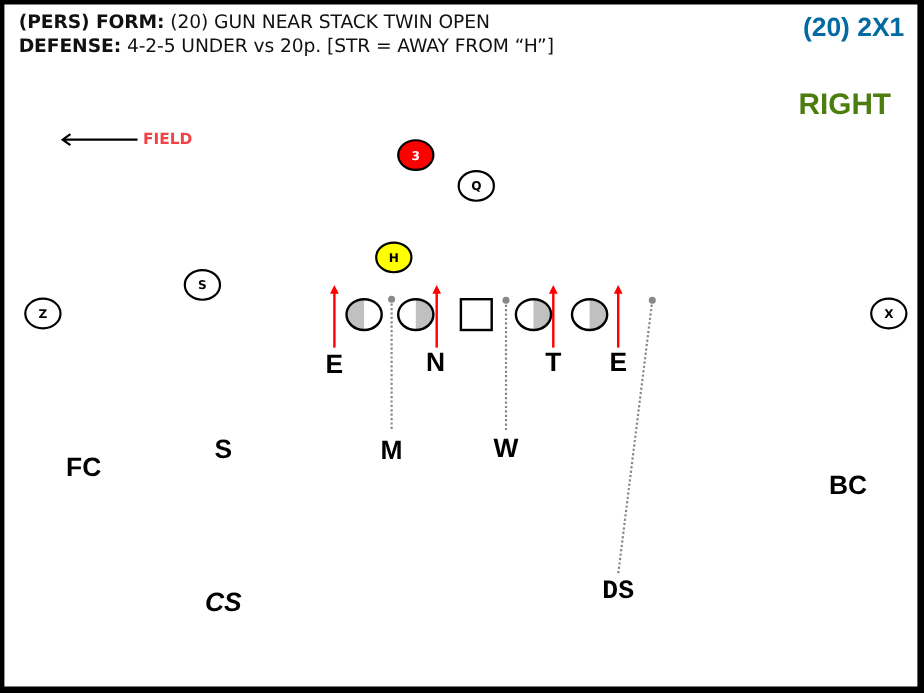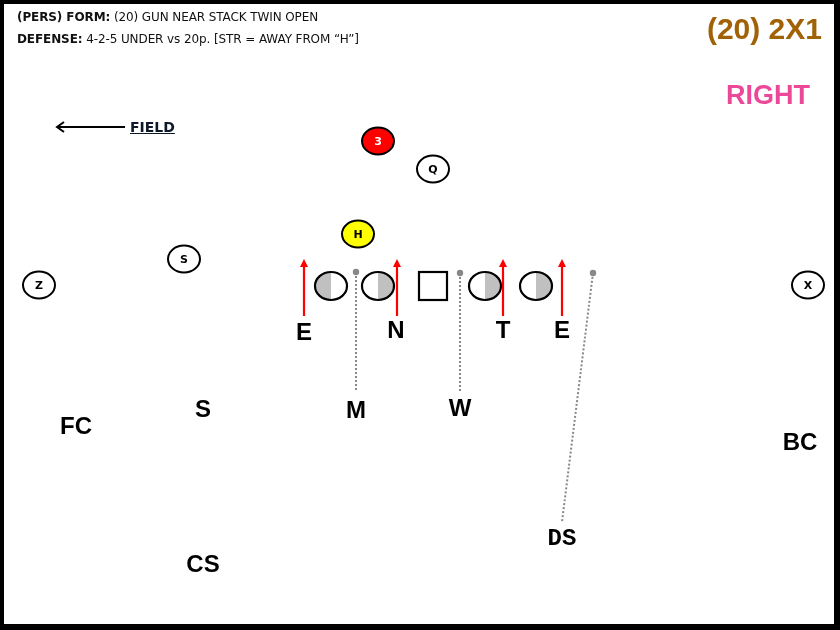--- a/index.html
+++ b/index.html
@@ -6,36 +6,36 @@
     body { width: 840px; height: 630px; position: relative; overflow: hidden; }
     .frame {
       position: absolute; left: 0; top: 0; width: 840px; height: 630px;
       box-sizing: border-box;
       border-top: 4px solid #000; border-left: 4px solid #000;
       border-right: 6px solid #000; border-bottom: 6px solid #000;
       background: #fff;
     }
     .hdr {
       position: absolute; left: 17px; font-family: "DejaVu Sans", sans-serif;
-      font-size: 12px; color: #111; white-space: nowrap; letter-spacing: -0.1px;
+      font-size: 17px; color: #111; white-space: nowrap; letter-spacing: -0.1px;
     }
     .hdr b { font-weight: bold; }
     .title-right {
       position: absolute; right: 18px; top: 12px;
       font-family: "Liberation Sans", sans-serif; font-weight: bold;
-      font-size: 30px; color: #a16207;
+      font-size: 24px; color: #0369a1;
     }
     .direction {
       position: absolute; right: 30px; top: 80px;
       font-family: "Liberation Sans", sans-serif; font-weight: bold;
-      font-size: 27px; color: #ec4899;
+      font-size: 27px; color: #4d7c0f;
     }
     .field-label {
       position: absolute; left: 130px; top: 119px;
-      font-family: "DejaVu Sans", sans-serif; font-weight: bold; font-size: 14px; color: #0f172a; text-decoration: underline;
+      font-family: "DejaVu Sans", sans-serif; font-weight: bold; font-size: 14px; color: #ef4444;
     }
     svg.diagram { position: absolute; left: 0; top: 0; }
     .player-txt { font-family: "DejaVu Sans", sans-serif; font-weight: bold; font-size: 11px; }
     .def {
       position: absolute; font-family: "Liberation Sans", sans-serif; font-weight: bold;
       font-size: 24px; color: #000; transform: translateX(-50%); line-height: 1;
     }
   </style>
 </head>
 <body>
@@ -167,16 +167,16 @@
 
 <div id="def-labels">
     <div class="def" style="left: 304px; top: 320px;">E</div>
     <div class="def" style="left: 396px; top: 318px;">N</div>
     <div class="def" style="left: 503px; top: 318px;">T</div>
     <div class="def" style="left: 562px; top: 318px;">E</div>
     <div class="def" style="left: 203px; top: 397px;">S</div>
     <div class="def" style="left: 356px; top: 398px;">M</div>
     <div class="def" style="left: 460px; top: 396px;">W</div>
     <div class="def" style="left: 76px; top: 414px;">FC</div>
-    <div class="def" style="left: 771px; top: 430px; margin-left: 29px;">BC</div>
-    <div class="def" style="left: 203px; top: 552px;">CS</div>
+    <div class="def" style="left: 771px; top: 430px;">BC</div>
+    <div class="def" style="left: 203px; top: 536px; font-style: italic;">CS</div>
     <div class="def" style="left: 562px; top: 527px; font-family: Liberation Mono, monospace;">DS</div>
   </div>
 
 </body></html>

